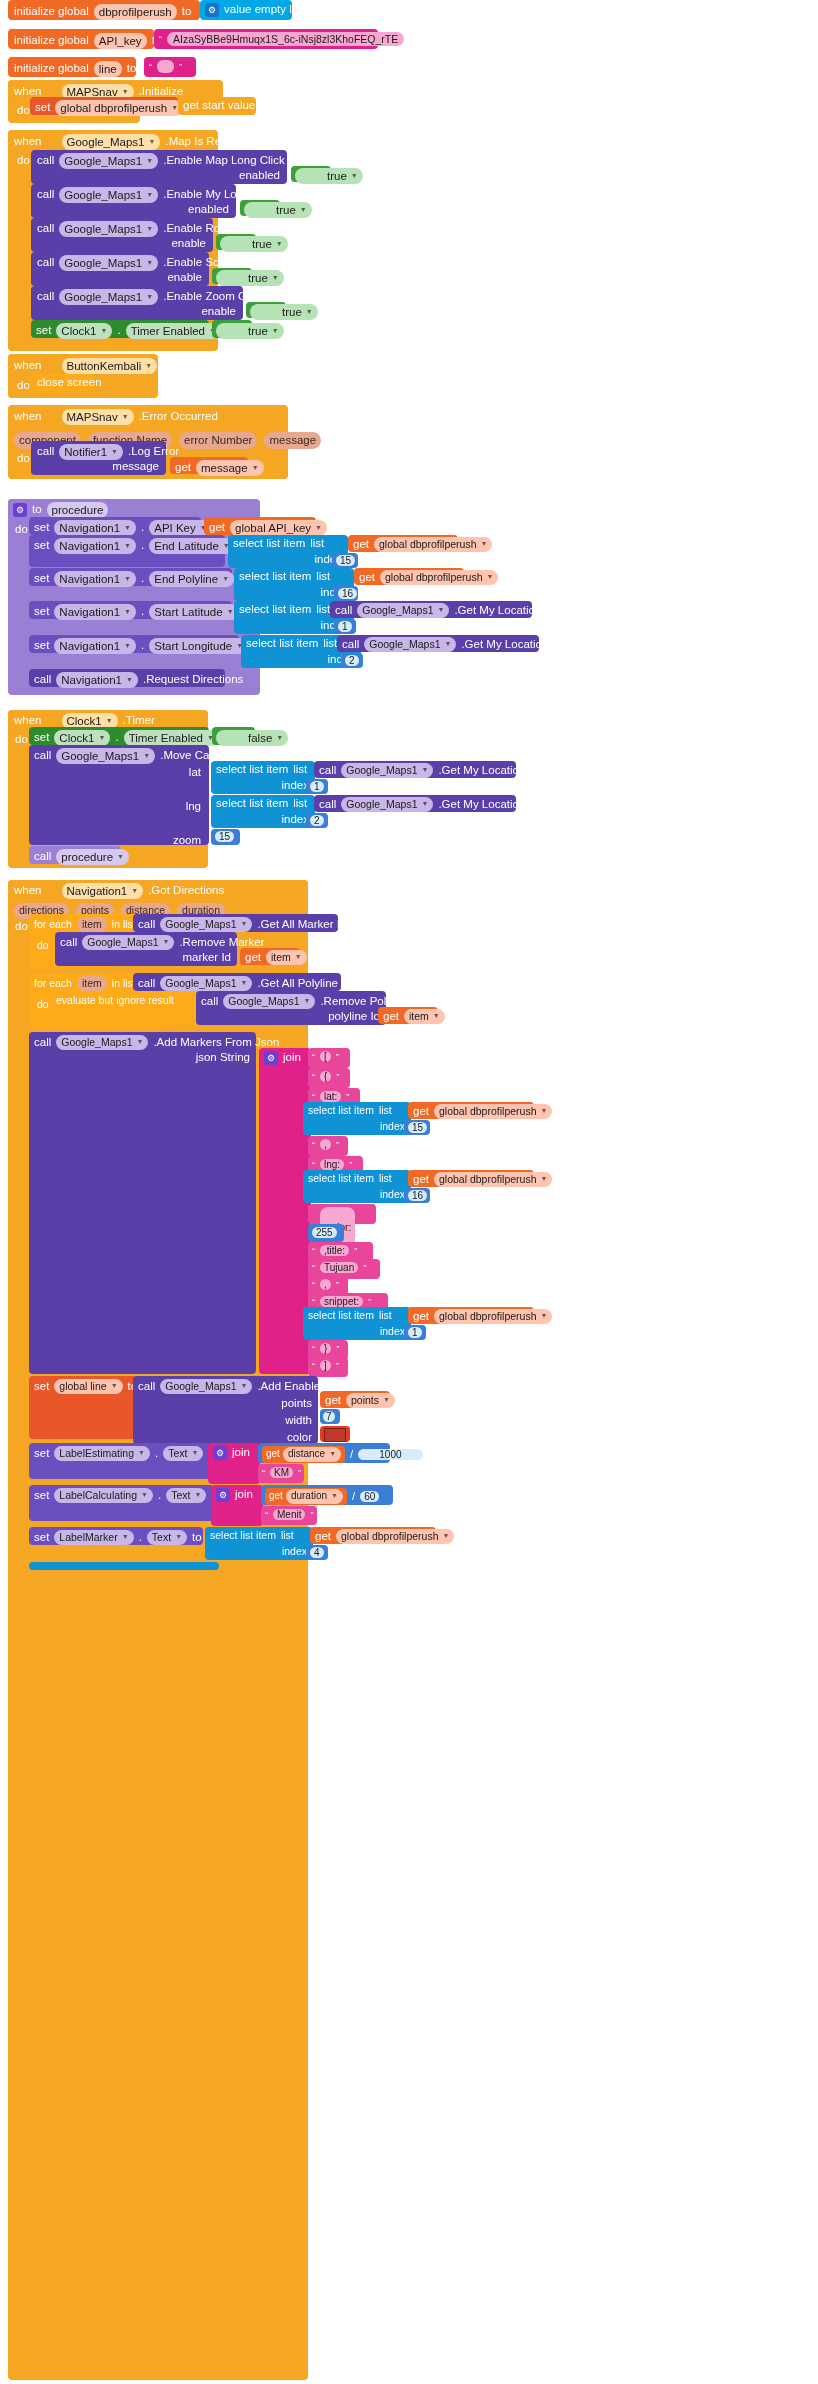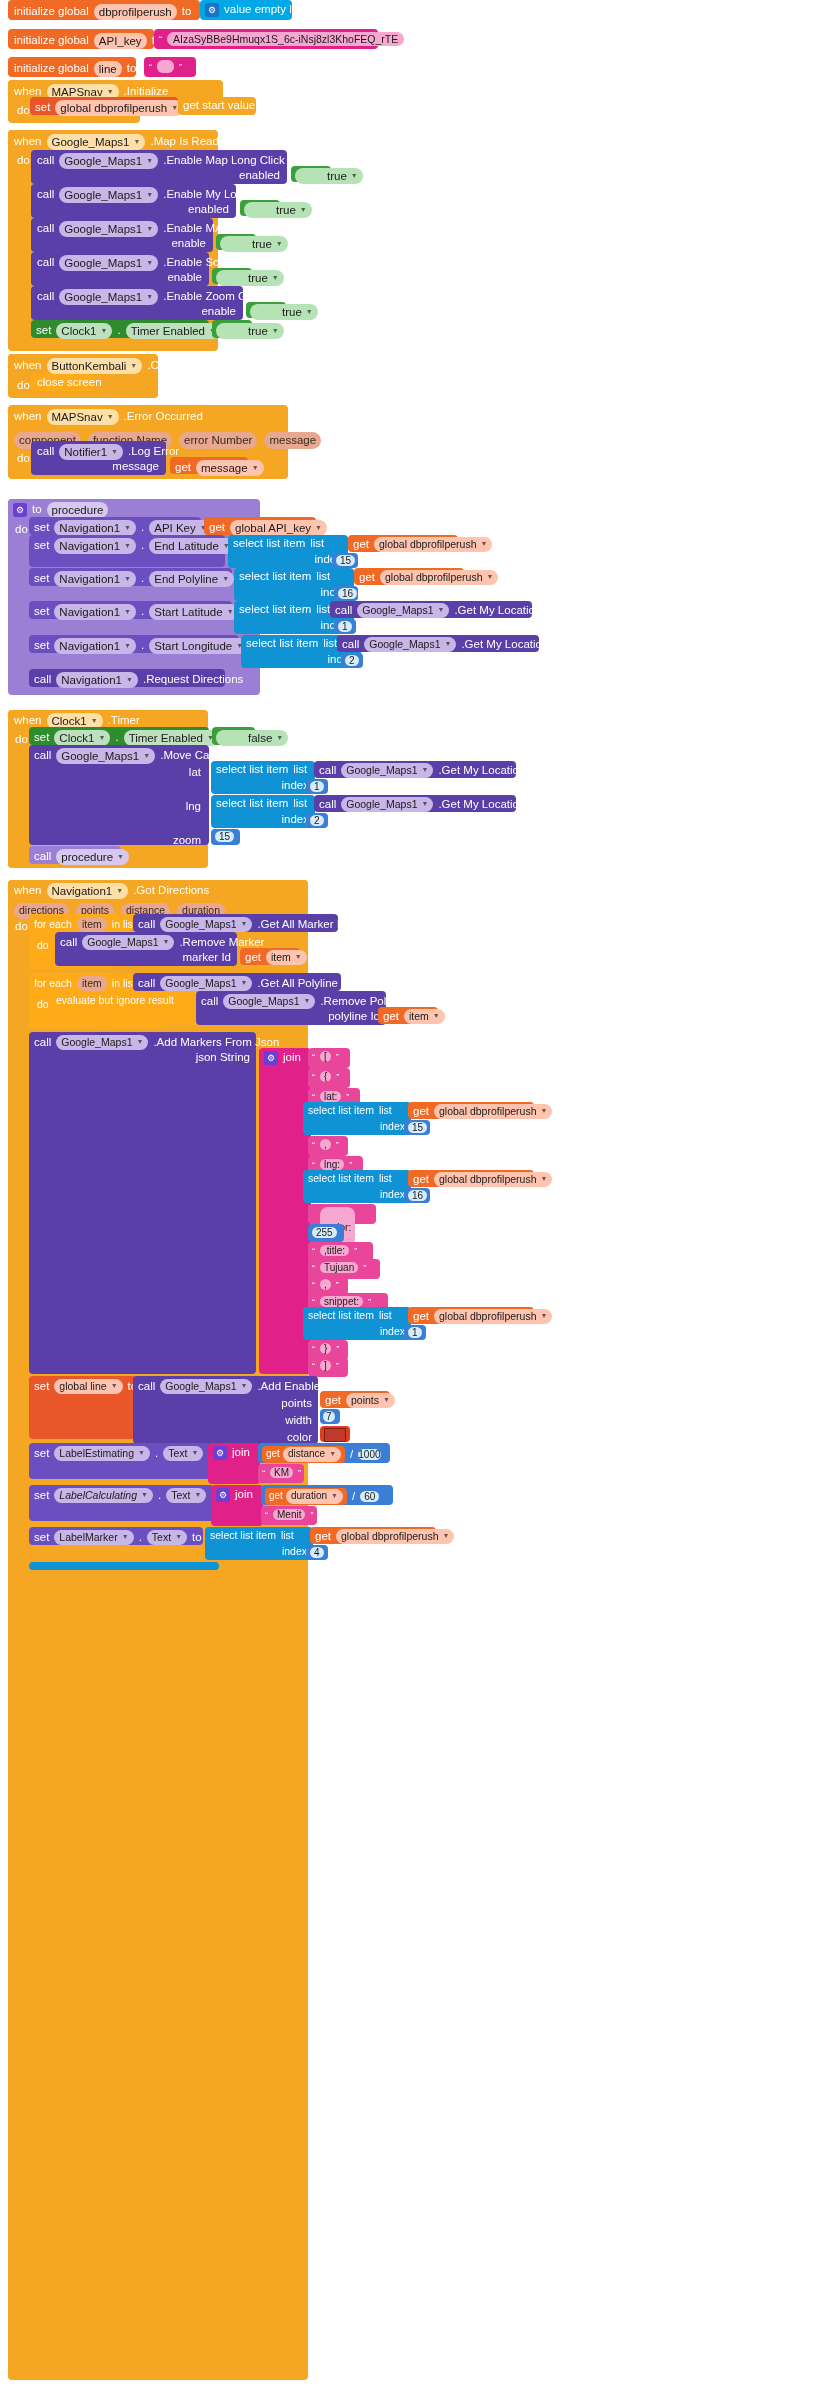--- a/index.html
+++ b/index.html
@@ -8,21 +8,21 @@
 
   
   .blk{position:absolute;box-sizing:border-box;border-radius:4px;}
   .row{display:flex;align-items:center;gap:5px;}
   .t{color:#fff;font-size:11.5px;white-space:nowrap;line-height:1;}
 
   
   .pill{display:inline-flex;align-items:center;gap:4px;border-radius:9px;padding:1px 5px;
         font-size:11.5px;color:#1a1a1a;white-space:nowrap;line-height:1.25;}
   .pill .car{font-size:7px;opacity:.65;}
-  .p-event{background:#ffdfa8;}
+  .p-event{background:#ffdfa8;margin-left:15px;}
   .p-comp{background:#c9b6e8;}
   .p-var{background:#ffc4b0;}
   .p-green{background:#bfe0bf;}
   .p-logic{background:#b6e3b6;padding-left:32px;}
   .p-param{background:#e8a890;color:#3a2a20;}
 
   
   .c-event{background:#f5a623;}
   .c-ctrl{background:#ffab19;}
   .c-var{background:#f06a25;}
@@ -188,21 +188,21 @@
     </div>
   </div>
 
   <div class="blk c-comp" style="left:31px;top:218px;width:182px;height:34px;">
     <div class="row" style="padding:3px 6px;">
       <span class="t">call</span>
       <span class="pill p-comp">
           <span>Google_Maps1</span>
           <span class="car">▼</span>
         </span>
-      <span class="t">.Enable MAPSnav</span>
+      <span class="t">.Enable Rotate</span>
     </div>
     <div class="t" style="position:absolute;right:7px;top:20px;">enable</div>
   </div>
   <div class="blk c-logic" style="left:216px;top:234px;width:40px;height:16px;">
     <div class="row" style="padding:2px 4px;">
       <span class="pill p-logic">
           <span>true</span>
           <span class="car">▼</span>
         </span>
     </div>
@@ -988,35 +988,35 @@
   <div class="blk c-math" style="left:258px;top:1443px;width:132px;height:20px;">
     <div class="row" style="padding:3px 4px;">
       <span class="blk c-var" style="position:relative;display:inline-flex;align-items:center;gap:3px;padding:1px 4px;border-radius:4px;">
         <span class="t" style="font-size:10px;">get</span>
         <span class="pill p-var" style="font-size:10px;">
             <span>distance</span>
             <span class="car">▼</span>
           </span>
       </span>
       <span class="t">/</span>
-      <span class="numfield" style="font-size:10px;padding:0 0;">1000</span>
+      <span class="numfield" style="font-size:10px;padding:0 21px;">1000</span>
     </div>
   </div>
   <div class="blk c-textlt" style="left:258px;top:1464px;width:46px;height:19px;">
     <div class="row" style="padding:3px 4px;">
       <span class="qt">“</span>
       <span class="txtfield" style="font-size:10px;padding:0 4px;">KM</span>
       <span class="qt">”</span>
     </div>
   </div>
 
   <div class="blk c-compset" style="left:29px;top:1485px;width:185px;height:36px;">
     <div class="row" style="padding:3px 5px;">
       <span class="t">set</span>
-      <span class="pill p-comp" style="font-size:10.5px;font-style:italic;">
+      <span class="pill p-comp" style="font-size:10.5px;">
           <span>LabelCalculating</span>
           <span class="car">▼</span>
         </span>
       <span class="t">.</span>
       <span class="pill p-comp" style="font-size:10.5px;">
           <span>Text</span>
           <span class="car">▼</span>
         </span>
       <span class="t">to</span>
     </div>

